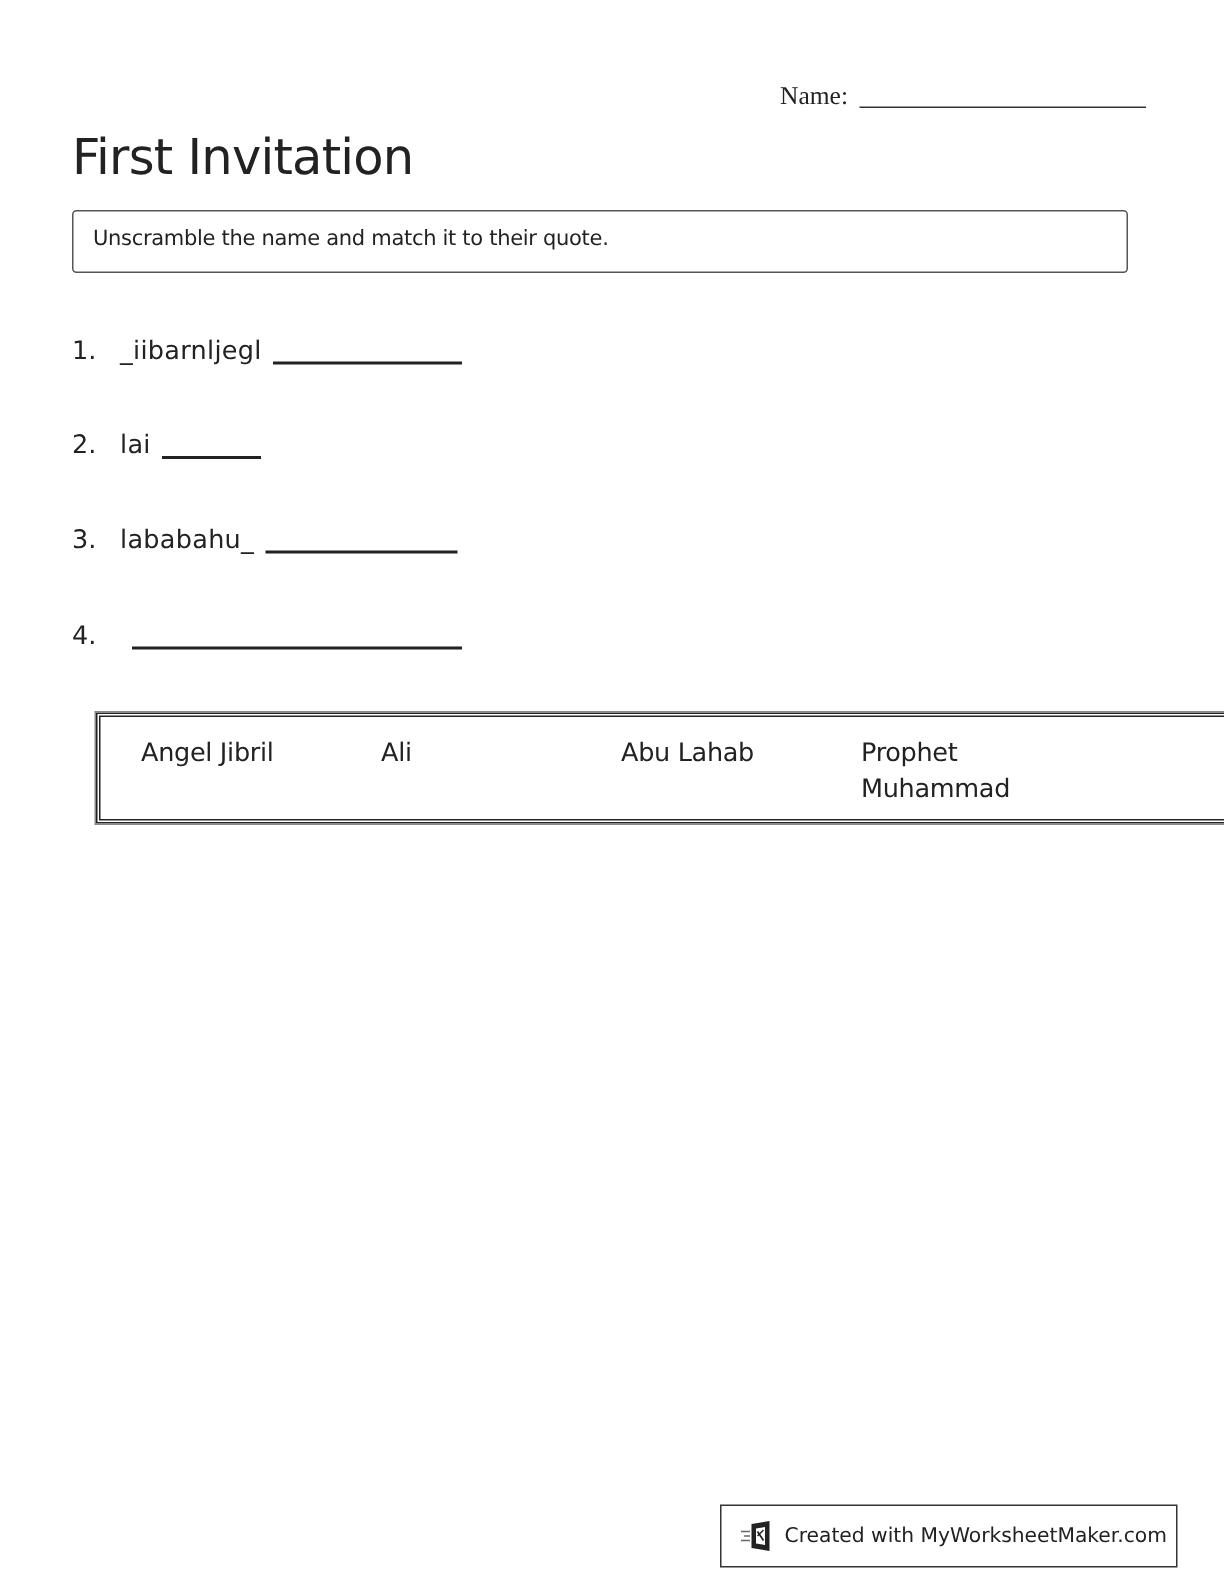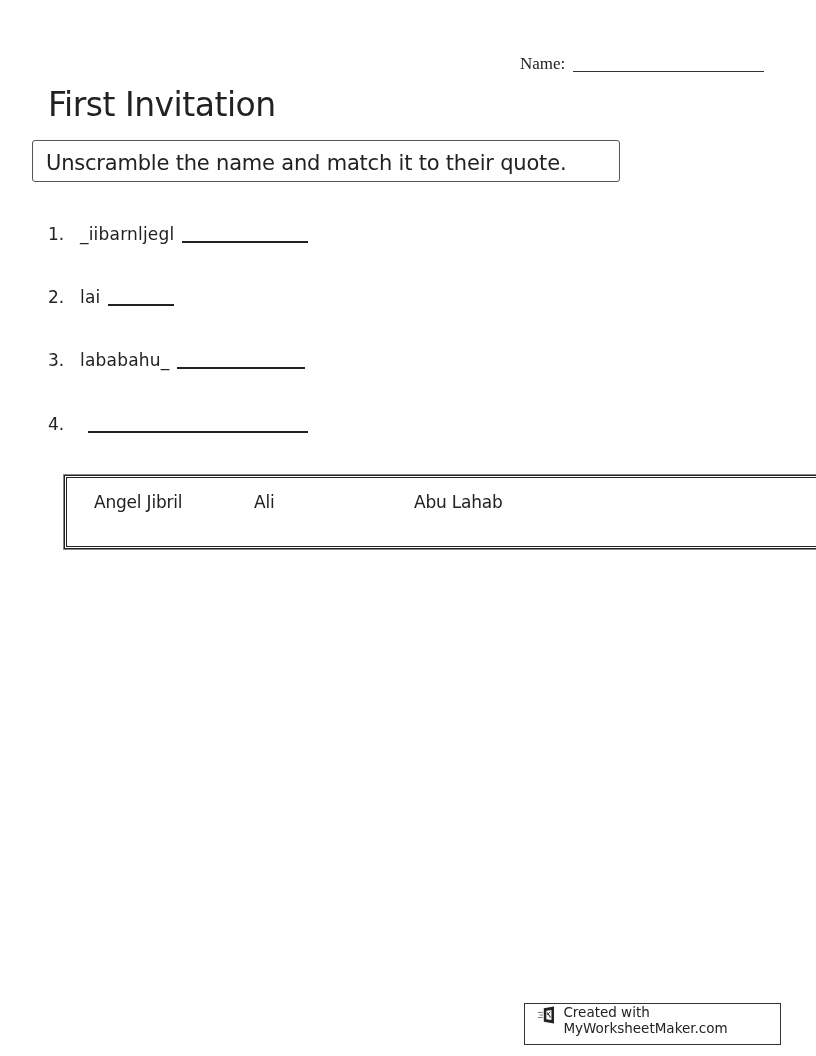--- a/index.html
+++ b/index.html
@@ -19,24 +19,24 @@
     }
     .name-label {
       font-family: Liberation Serif, serif;
       font-size: 17px; color: #222;
     }
     .name-line {
       display: inline-block; width: 191px; height: 0;
       border-bottom: 1.5px solid #333; margin-left: 8px; margin-bottom: 2px;
     }
     .instructions {
-      position: absolute; left: 32px; top: 140px;
-      width: 588px; height: 42px; box-sizing: border-box;
+      position: absolute; left: 48px; top: 140px;
+      width: 704px; height: 42px; box-sizing: border-box;
       border: 1.5px solid #555; border-radius: 3px;
-      padding: 10px 13px; font-size: 21px; color: #222;
+      padding: 10px 13px; font-size: 14px; color: #222;
       letter-spacing: -0.2px;
     }
     .q {
       position: absolute; left: 48px; display: flex; align-items: flex-end;
       font-size: 17px; color: #222;
     }
     .q .num { width: 32px; }
     .q .word { letter-spacing: 0.2px; text-align: right; }
     .q .blank {
       display: inline-block; height: 0; border-bottom: 2px solid #222;
@@ -46,24 +46,24 @@
       position: absolute; left: 64px; top: 475px;
       width: 776px; height: 74px; box-sizing: border-box;
       border: 3px double #222; 
       outline: 1px solid #888; outline-offset: 0px;
     }
     .bank-item {
       position: absolute; top: 12px; font-size: 17px; color: #222;
       line-height: 24px; letter-spacing: -0.2px;
     }
     .footer {
-      position: absolute; left: 524px; top: 1003px;
-      width: 257px; height: 42px; box-sizing: border-box;
+      position: absolute; left: 480px; top: 1003px;
+      width: 305px; height: 42px; box-sizing: border-box;
       border: 1.5px solid #333;
-      display: flex; padding-left: 12px;
+      display: flex; align-items: center; padding-left: 12px;
       font-size: 13.5px; color: #222;
     }
     .footer svg { margin-right: 6px; }
   </style>
 </head>
 <body>
 
 <div class="title">First Invitation</div>
 
 <div class="name-wrap">
@@ -99,20 +99,24 @@
 <div class="bank">
   <div class="bank-item" style="left:27px;">
     <div>Angel Jibril</div>
   </div>
   <div class="bank-item" style="left:187px;">
     <div>Ali</div>
   </div>
   <div class="bank-item" style="left:347px;">
     <div>Abu Lahab</div>
   </div>
+  <div class="bank-item" style="left:507px;">
+    <div>Prophet</div>
+    <div>Muhammad</div>
+  </div>
 </div>
 
 <div class="footer">
   <svg width="24" height="22" viewBox="0 0 24 22">
     <line x1="1" y1="8" x2="7" y2="8" stroke="#666" stroke-width="1"></line>
     <line x1="3" y1="11" x2="7" y2="11" stroke="#666" stroke-width="1"></line>
     <line x1="1" y1="14" x2="7" y2="14" stroke="#666" stroke-width="1"></line>
     <path d="M8 3 L20 1 L20 21 L8 19 Z" fill="#222"></path>
     <path d="M11 6 L17 5 L17 17 L11 16 Z" fill="#fff"></path>
     <path d="M12 8 L16 14" stroke="#222" stroke-width="1.2"></path>

